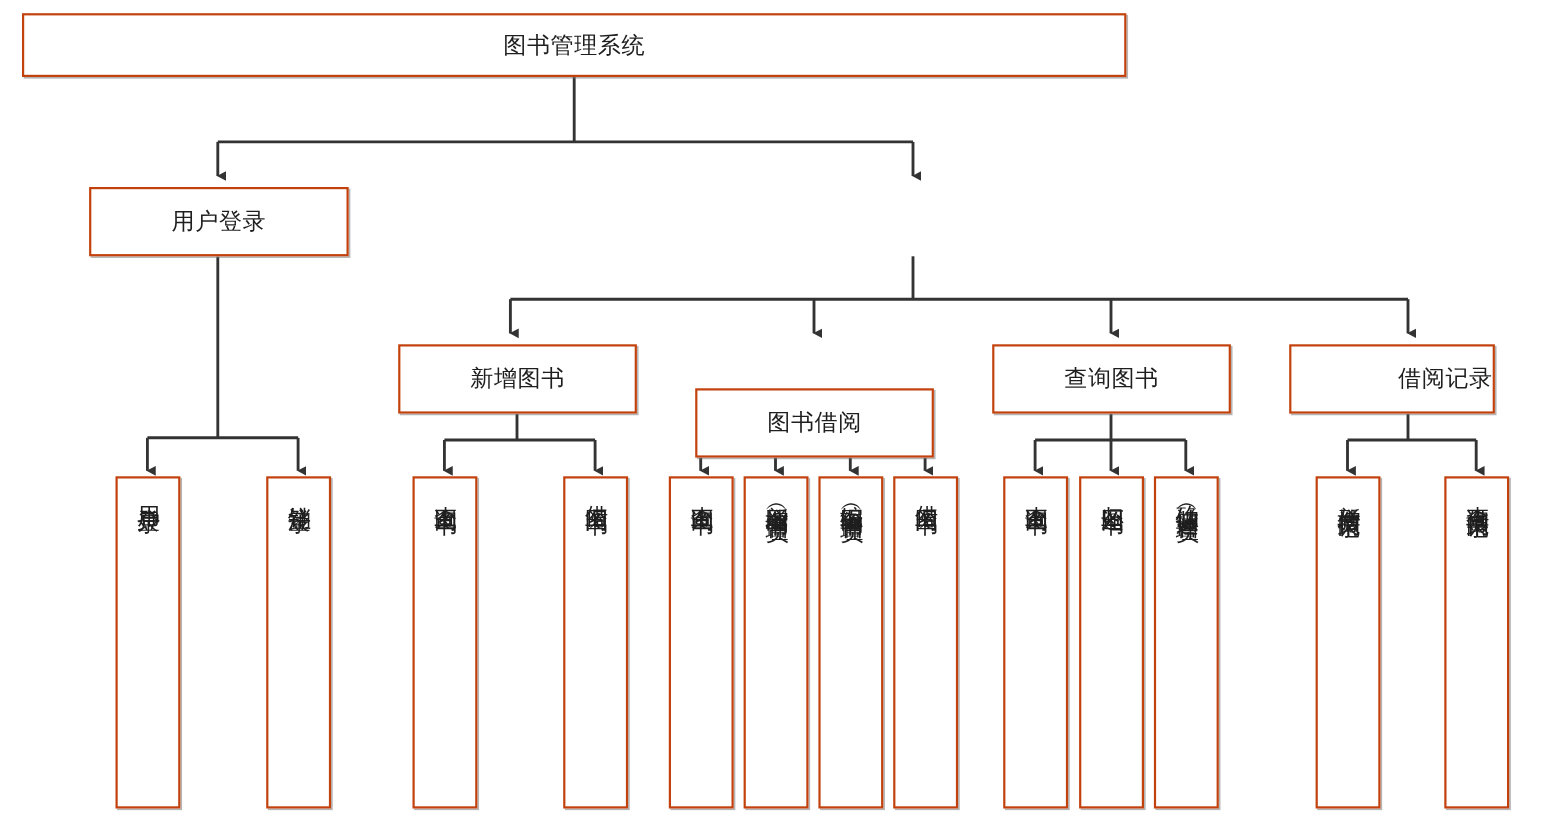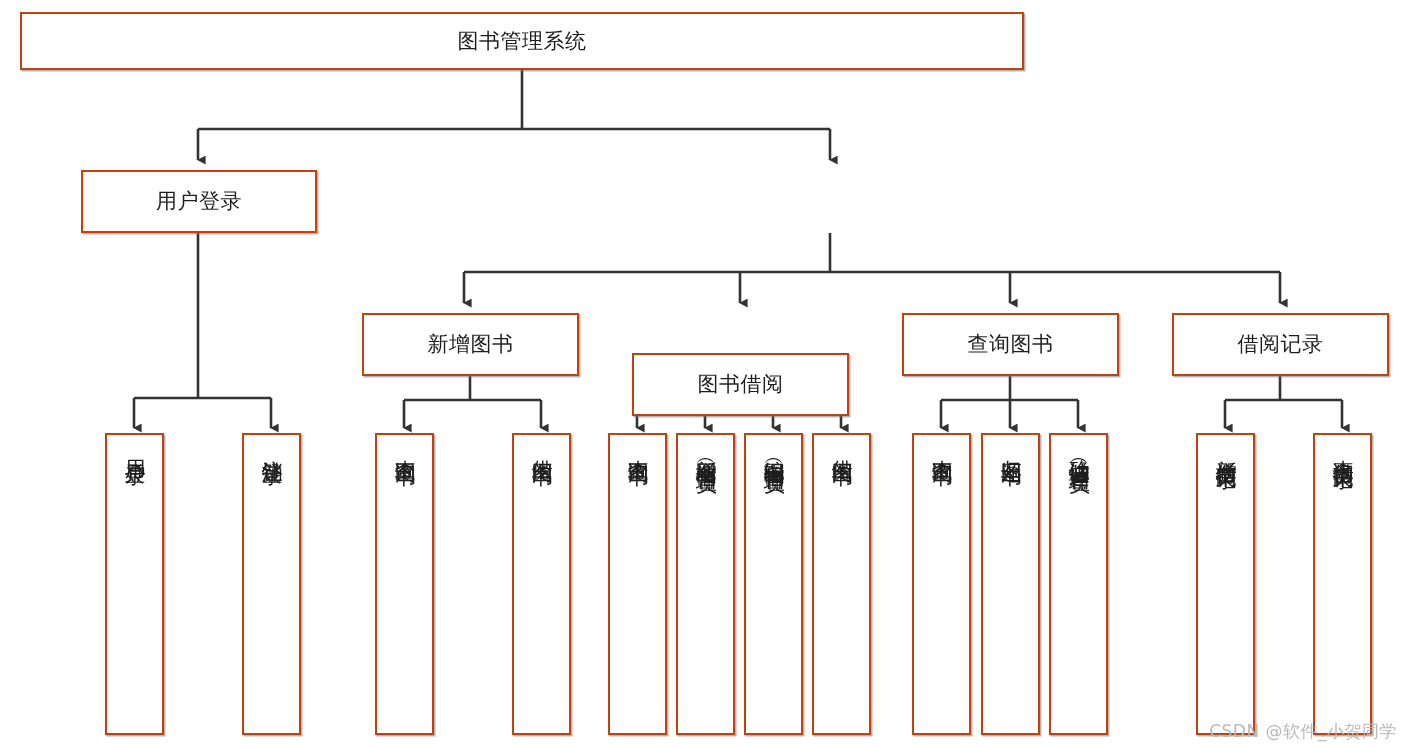--- a/index.html
+++ b/index.html
@@ -124,21 +124,21 @@
 
   <div class="node" style="left:362px; top:313px; width:217px; height:63px;">
     <span class="label">新增图书</span>
   </div>
   <div class="node" style="left:632px; top:313px; width:217px; height:63px;margin-top:40px;">
     <span class="label">图书借阅</span>
   </div>
   <div class="node" style="left:902px; top:313px; width:217px; height:63px;">
     <span class="label">查询图书</span>
   </div>
-  <div class="node" style="left:1172px; top:313px; width:217px; height:63px;">
+  <div class="node" style="left:1172px; top:313px; width:187px; height:63px;justify-content:flex-end;">
     <span class="label">借阅记录</span>
   </div>
 
   <div class="node leaf" style="left:105px; top:433px; width:59px; height:302px;">
     <span class="label">用户登录</span>
   </div>
   <div class="node leaf" style="left:242px; top:433px; width:59px; height:302px;">
     <span class="label">注销登录</span>
   </div>
 
@@ -172,14 +172,13 @@
     <span class="label">确认归还（管理员）</span>
   </div>
 
   <div class="node leaf" style="left:1196px; top:433px; width:59px; height:302px;">
     <span class="label">新增借阅记录</span>
   </div>
   <div class="node leaf" style="left:1313px; top:433px; width:59px; height:302px;">
     <span class="label">查询借阅记录</span>
   </div>
 
-  <div class="watermark">CSDN @软件_小贺同学</div>
 </div>
 
 </body></html>

